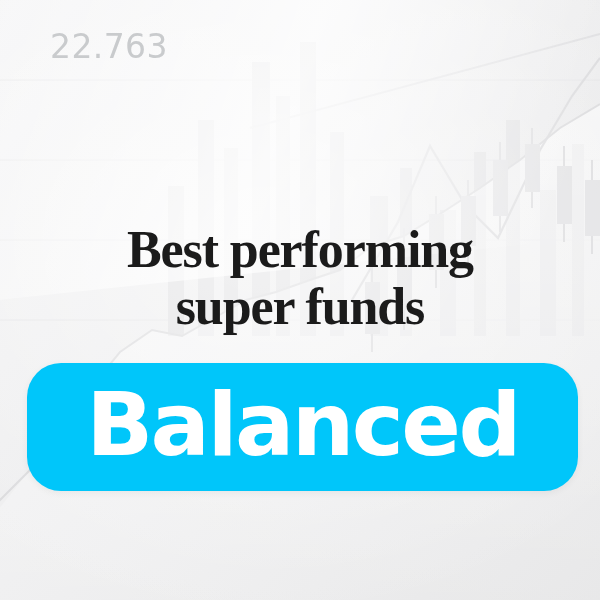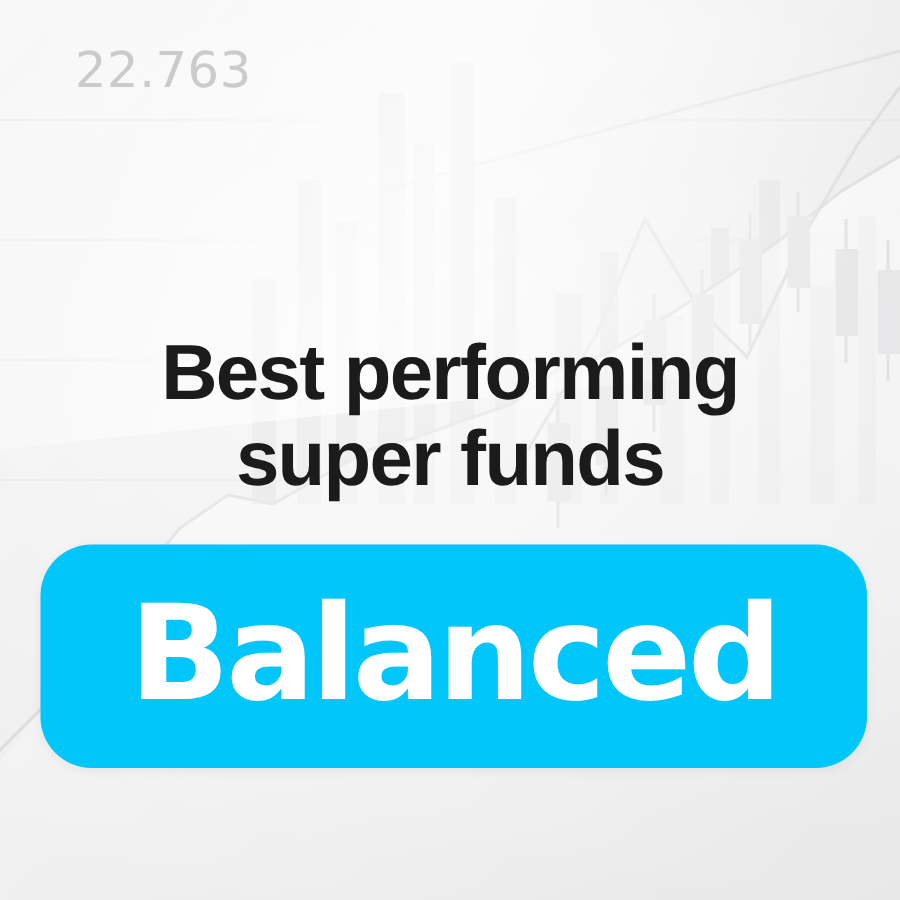--- a/index.html
+++ b/index.html
@@ -33,35 +33,35 @@
   }
 
   
   #headline {
     position: absolute;
     left: 0;
     right: 0;
     top: 186px;
     text-align: center;
     color: #1b1b1b;
-    font-family: Liberation Sans, sans-serif;
+    font-family: Liberation Serif, serif;
     font-weight: 700;
     font-size: 52px;
     line-height: 57px;
     letter-spacing: -1.1px;
     white-space: pre-line;
   }
 
   
   #category-button {
     position: absolute;
     left: 27px;
     top: 363px;
     width: 551px;
-    height: 149px;
+    height: 128px;
     border: 0;
     padding: 0;
     border-radius: 34px;
     background: #00c6fa;
     color: #ffffff;
     display: flex;
     align-items: center;
     justify-content: center;
     cursor: pointer;
     box-shadow: 0 2px 7px rgba(0, 0, 0, 0.055);

